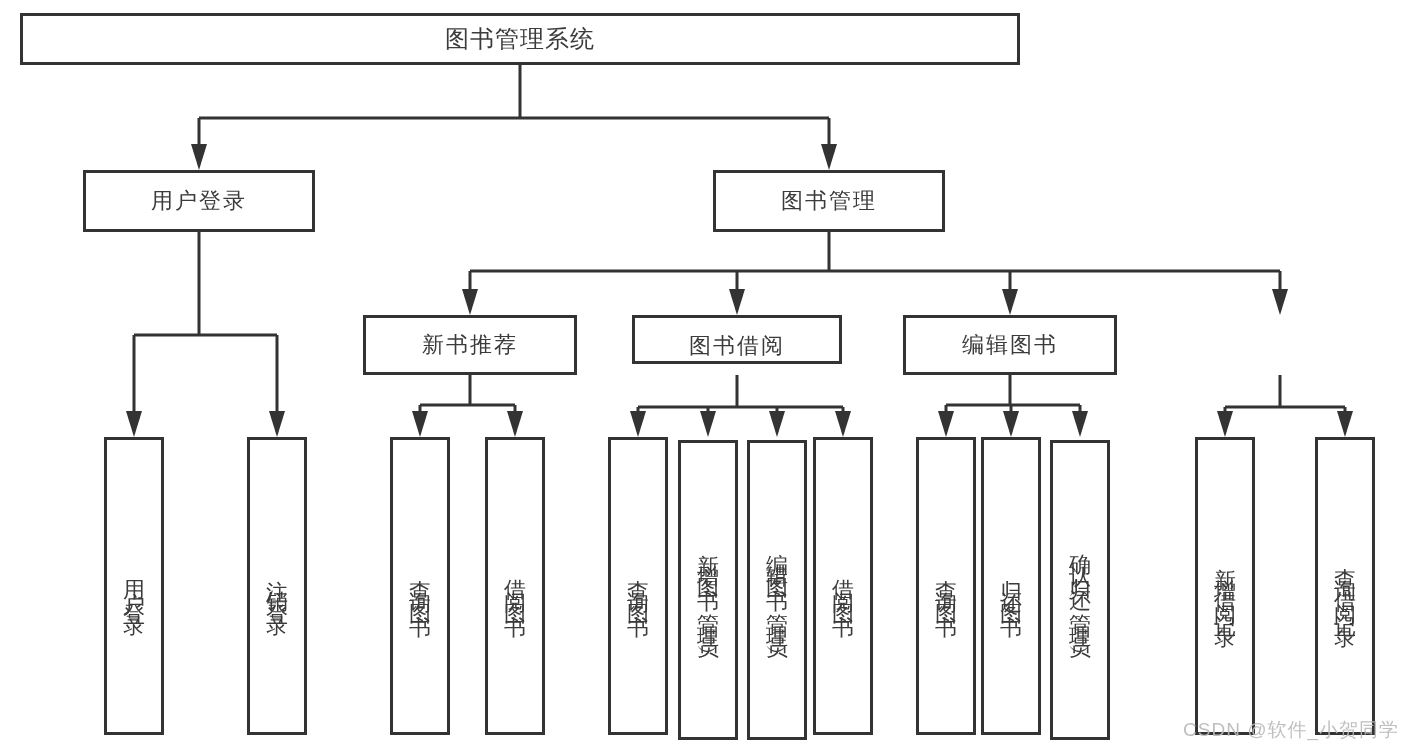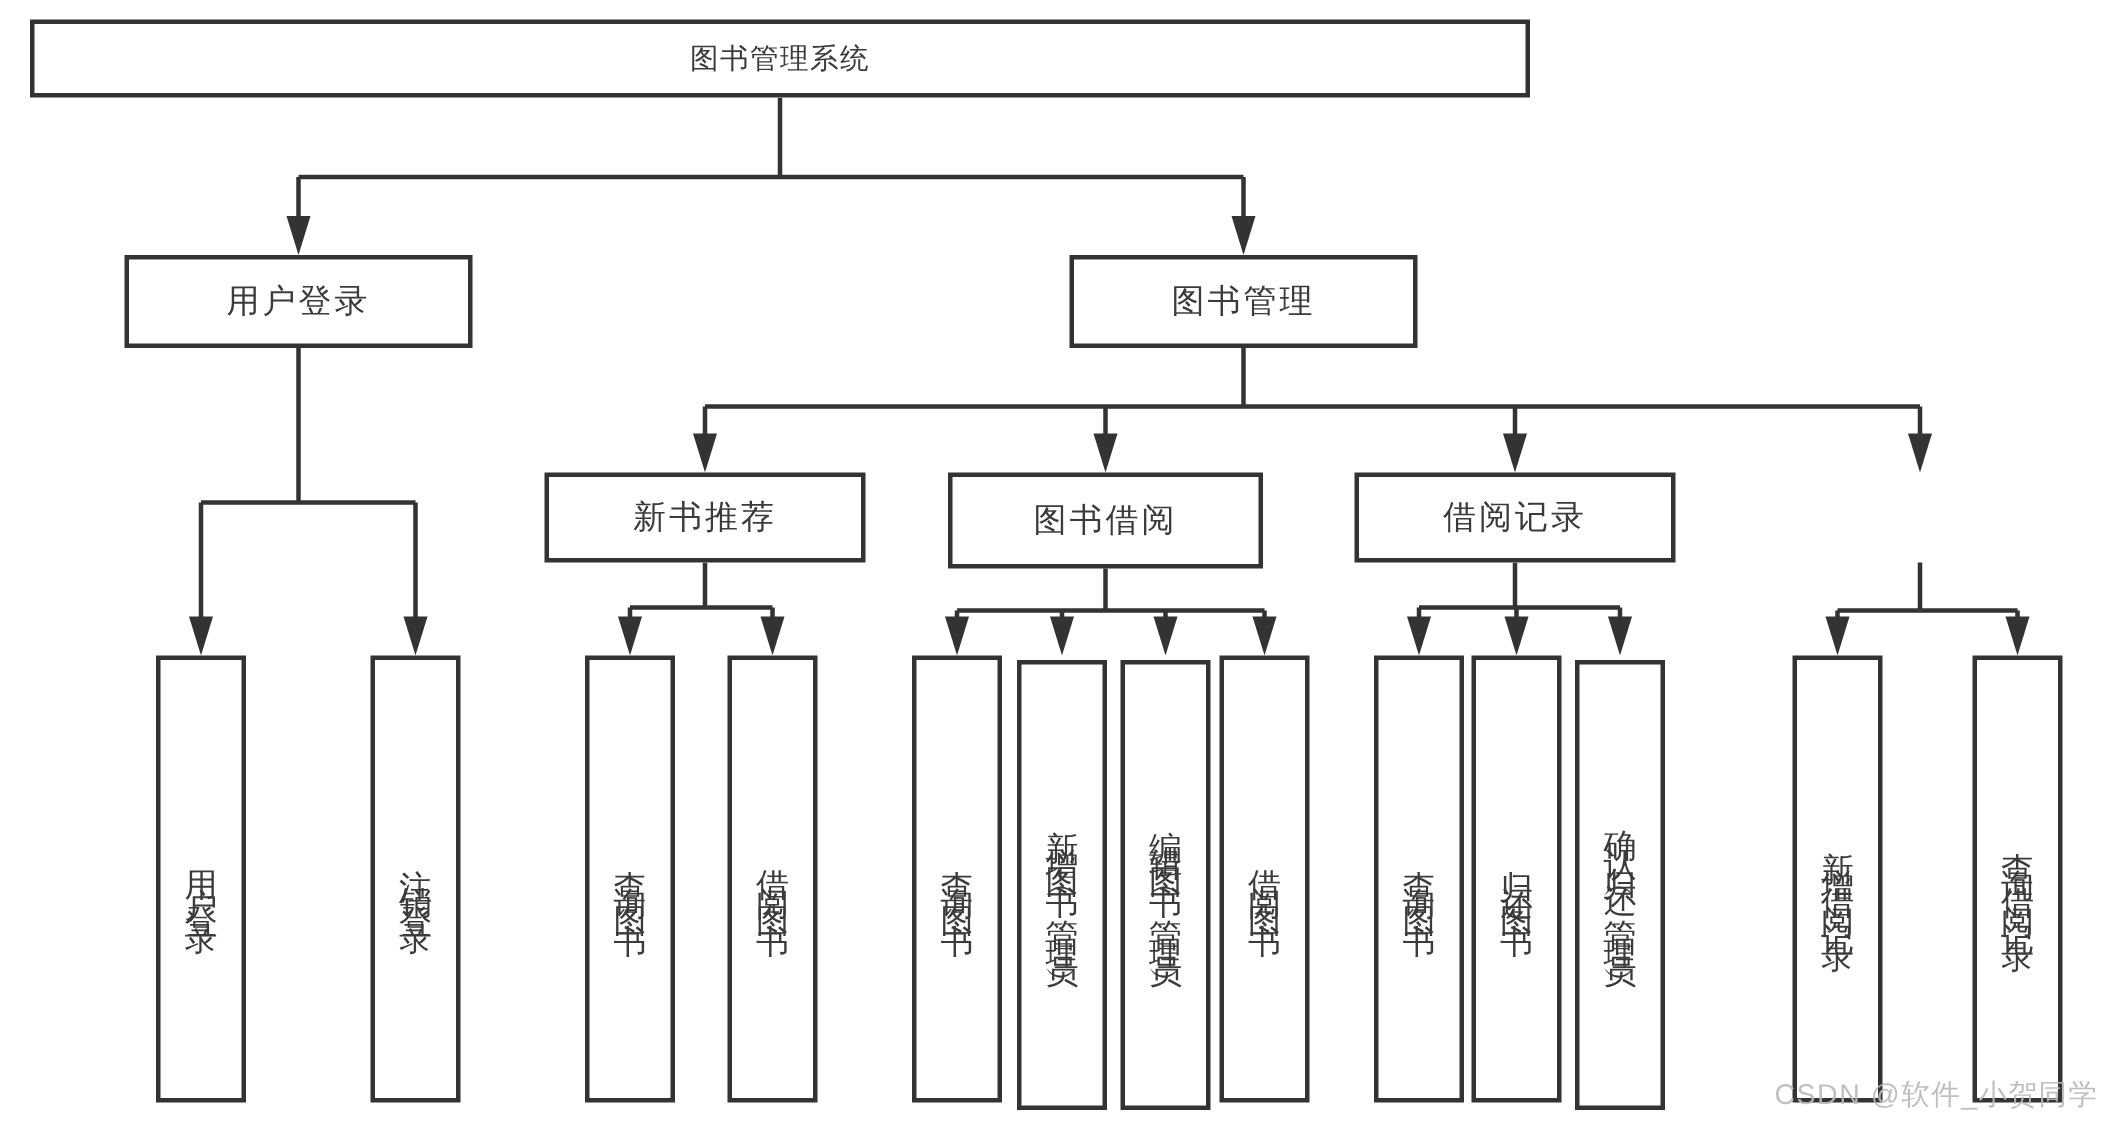--- a/index.html
+++ b/index.html
@@ -20,21 +20,21 @@
     align-items:center;
     justify-content:center;
     z-index:2;
     color:#3b3b3b;
   }
   .node.h .lbl{
     font-size:22px;
     letter-spacing:2px;
     white-space:nowrap;
   }
-  .node.root .lbl{font-size:19px;letter-spacing:1px;}
+  .node.root .lbl{font-size:24px;letter-spacing:1px;}
   .node.v .lbl{
     writing-mode:vertical-rl;
     text-orientation:mixed;
     font-size:22px;
     letter-spacing:12px;
     line-height:1;
   }
   #watermark{
     position:absolute;
     right:6px;
@@ -90,25 +90,25 @@
   <div class="node h" style="left:83px;top:170px;width:232px;height:62px;">
     <span class="lbl">用户登录</span>
   </div>
   <div class="node h" style="left:713px;top:170px;width:232px;height:62px;">
     <span class="lbl">图书管理</span>
   </div>
 
   <div class="node h" style="left:363px;top:315px;width:214px;height:60px;">
     <span class="lbl">新书推荐</span>
   </div>
-  <div class="node h" style="left:632px;top:315px;width:210px;height:64px;">
+  <div class="node h" style="left:632px;top:315px;width:210px;height:49px;align-items:flex-end;">
     <span class="lbl">图书借阅</span>
   </div>
   <div class="node h" style="left:903px;top:315px;width:214px;height:60px;">
-    <span class="lbl">借阅记录</span>
+    <span class="lbl">编辑图书</span>
   </div>
 
   <div class="node v" style="left:104px;top:437px;width:60px;height:298px;">
     <span class="lbl">用户登录</span>
   </div>
   <div class="node v" style="left:247px;top:437px;width:60px;height:298px;">
     <span class="lbl">注销登录</span>
   </div>
 
   <div class="node v" style="left:390px;top:437px;width:60px;height:298px;">

